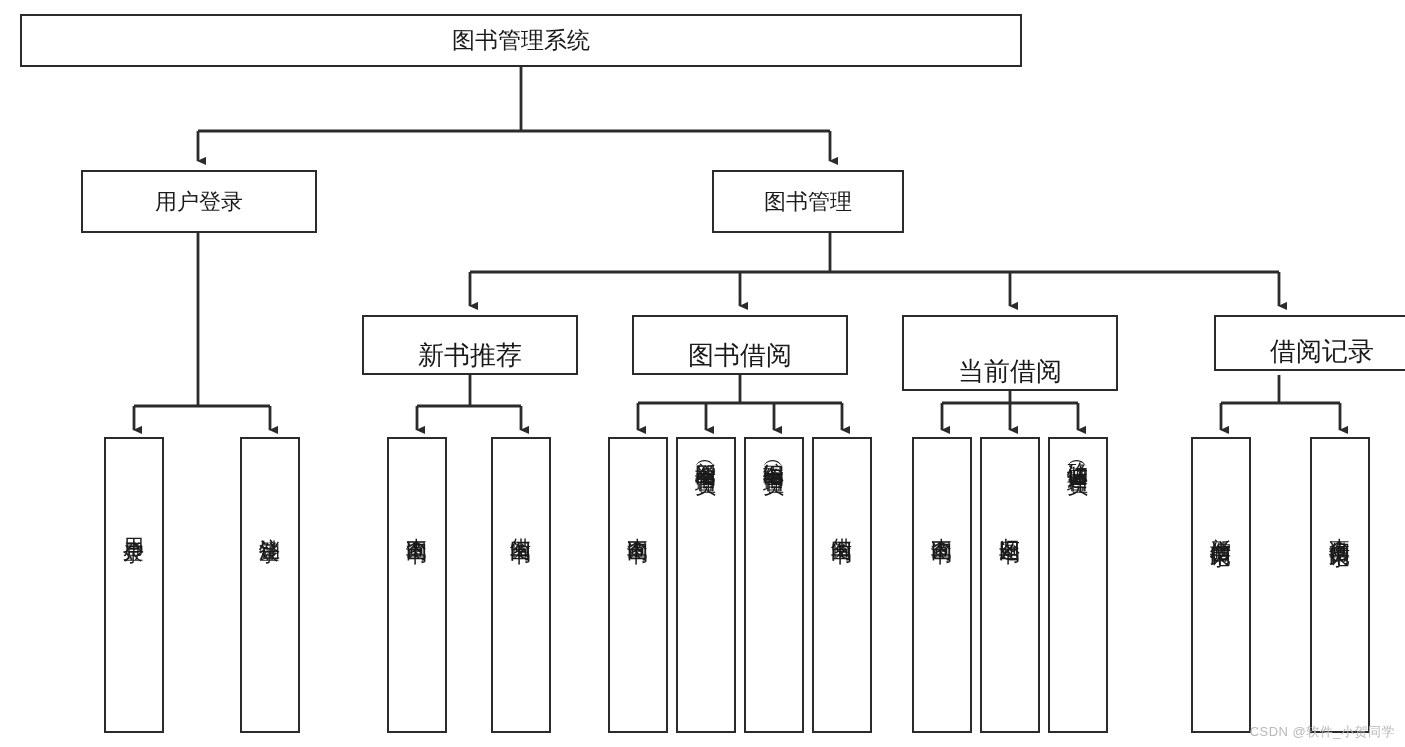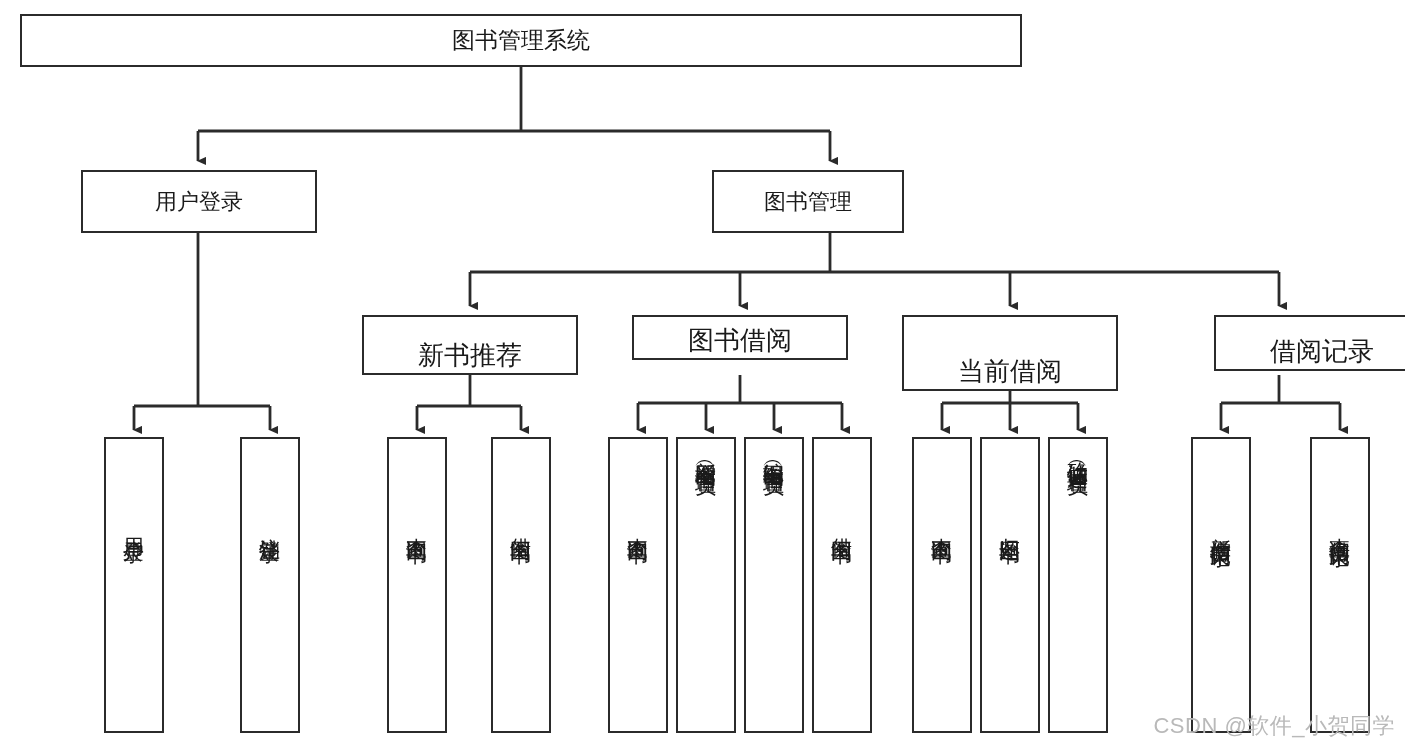--- a/index.html
+++ b/index.html
@@ -51,21 +51,21 @@
     letter-spacing: 2px;
     line-height: 1;
     white-space: nowrap;
   }
   .leaf-short .vtext { margin-top: 76px; }
   .htext { white-space: nowrap; }
   .watermark {
     position: absolute;
     right: 10px;
     bottom: 6px;
-    font-size: 22px;
+    font-size: 13px;
     color: #b9b9b9;
     letter-spacing: 0.5px;
     white-space: nowrap;
   }
 </style>
 </head>
 <body>
 
 <div id="canvas">
 
@@ -126,21 +126,21 @@
   <div class="node level1" style="left:81px; top:170px; width:236px; height:63px;">
     <span class="htext">用户登录</span>
   </div>
   <div class="node level1" style="left:712px; top:170px; width:192px; height:63px;">
     <span class="htext">图书管理</span>
   </div>
 
   <div class="node level2" style="left:362px; top:315px; width:216px; height:60px;">
     <span class="htext">新书推荐</span>
   </div>
-  <div class="node level2" style="left:632px; top:315px; width:216px; height:45px;">
+  <div class="node level2" style="left:632px; top:315px; width:216px; height:60px;">
     <span class="htext">图书借阅</span>
   </div>
   <div class="node level2" style="left:902px; top:315px; width:216px; height:76px;">
     <span class="htext">当前借阅</span>
   </div>
   <div class="node level2" style="left:1171px; top:315px; width:216px; height:56px;margin-left:43px;">
     <span class="htext">借阅记录</span>
   </div>
 
   <div class="node leaf leaf-short" style="left:104px; top:437px; width:60px; height:296px;">

